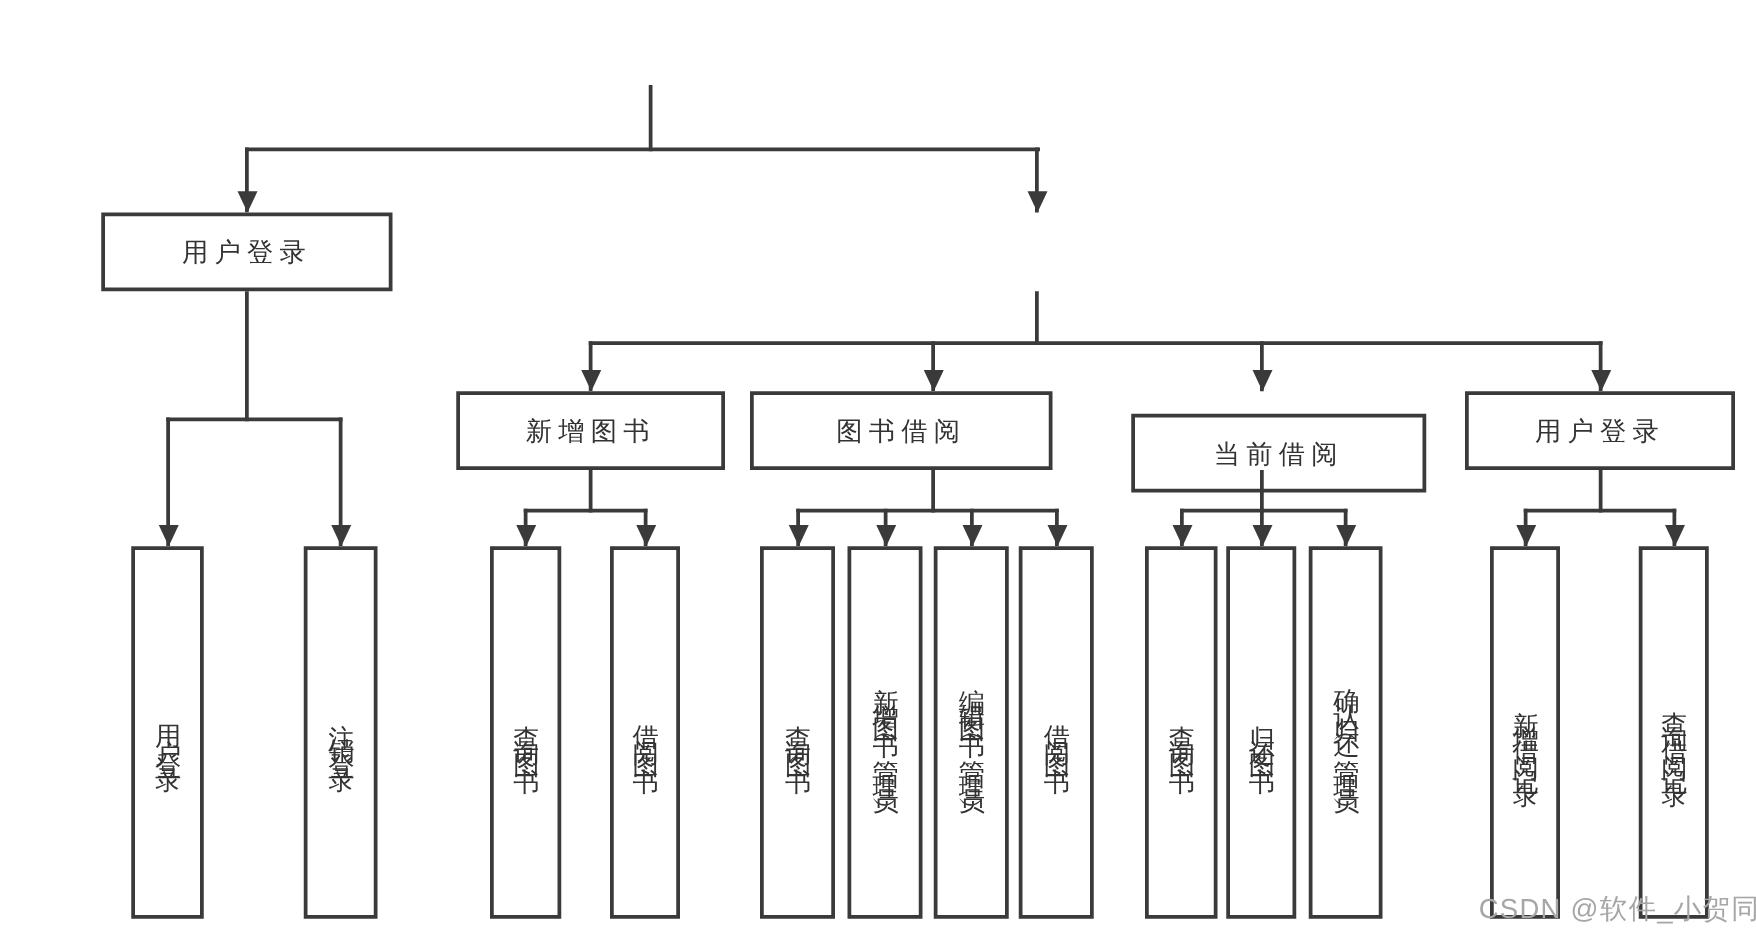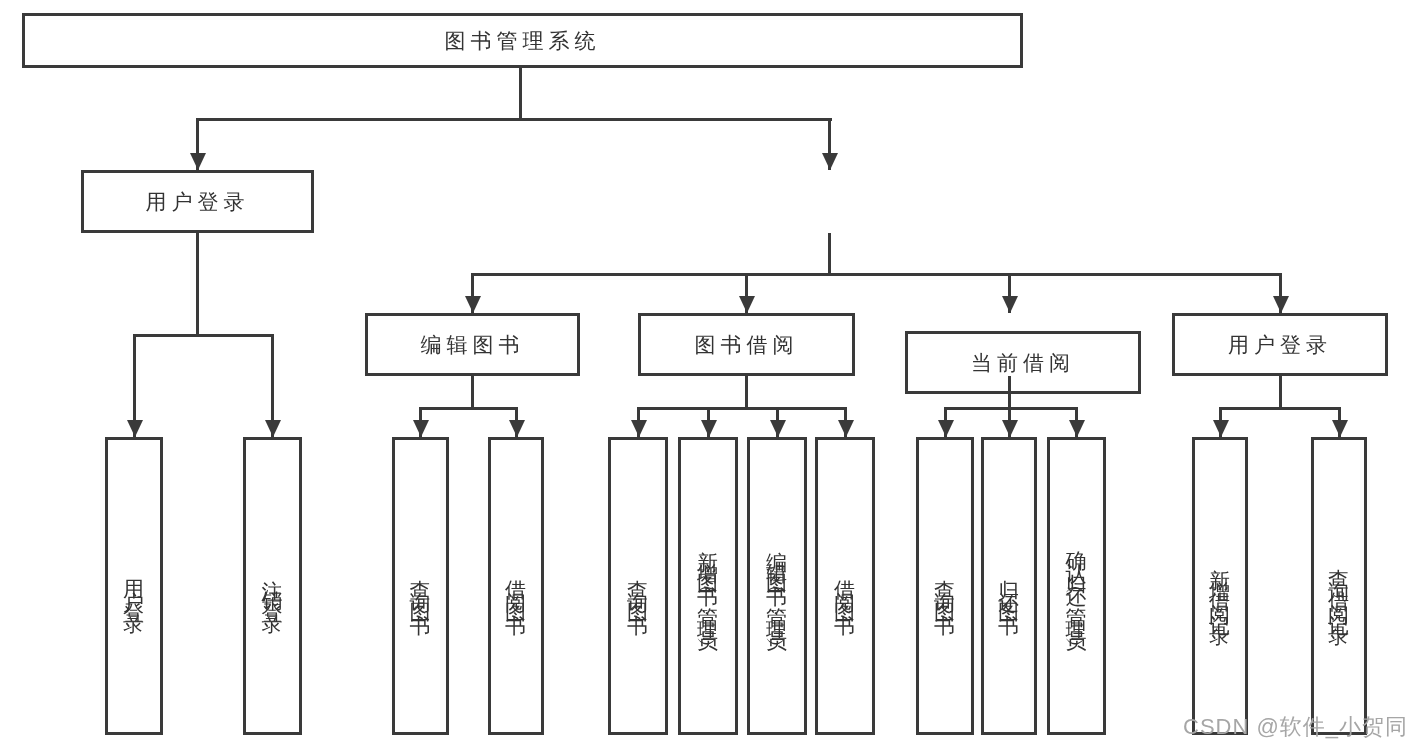--- a/index.html
+++ b/index.html
@@ -48,23 +48,20 @@
     color:#a6a6a6;
     z-index:5;
     white-space:nowrap;
   }
 </style>
 </head>
 <body>
 
 <div class="stage">
 
-  <div class="box" style="left:22px;top:13px;width:1001px;height:55px">
-    <span>图书管理系统</span>
-  </div>
 
   <div class="line" style="left:519px;top:68px;width:3px;height:53px"></div>
   <div class="line" style="left:196px;top:118px;width:636px;height:3px"></div>
   <div class="line" style="left:196px;top:118px;width:3px;height:52px"></div>
   <div class="arr" style="left:190px;top:153px"></div>
   <div class="line" style="left:828px;top:118px;width:3px;height:52px"></div>
   <div class="arr" style="left:822px;top:153px"></div>
 
   <div class="box" style="left:81px;top:170px;width:233px;height:63px">
     <span>用户登录</span>
@@ -82,23 +79,23 @@
   <div class="line" style="left:471px;top:273px;width:3px;height:40px"></div>
   <div class="arr" style="left:465px;top:296px"></div>
   <div class="line" style="left:745px;top:273px;width:3px;height:40px"></div>
   <div class="arr" style="left:739px;top:296px"></div>
   <div class="line" style="left:1008px;top:273px;width:3px;height:40px"></div>
   <div class="arr" style="left:1002px;top:296px"></div>
   <div class="line" style="left:1279px;top:273px;width:3px;height:40px"></div>
   <div class="arr" style="left:1273px;top:296px"></div>
 
   <div class="box" style="left:365px;top:313px;width:215px;height:63px">
-    <span>编辑图书</span>
+    <span>新增图书</span>
   </div>
-  <div class="box" style="left:638px;top:313px;width:217px;height:63px">
+  <div class="box" style="left:600px;top:313px;width:242px;height:63px">
     <span>图书借阅</span>
   </div>
   <div class="box" style="left:905px;top:331px;width:236px;height:63px">
     <span>当前借阅</span>
   </div>
   <div class="box" style="left:1172px;top:313px;width:216px;height:63px">
     <span>用户登录</span>
   </div>
 
   <div class="line" style="left:471px;top:376px;width:3px;height:34px"></div>

